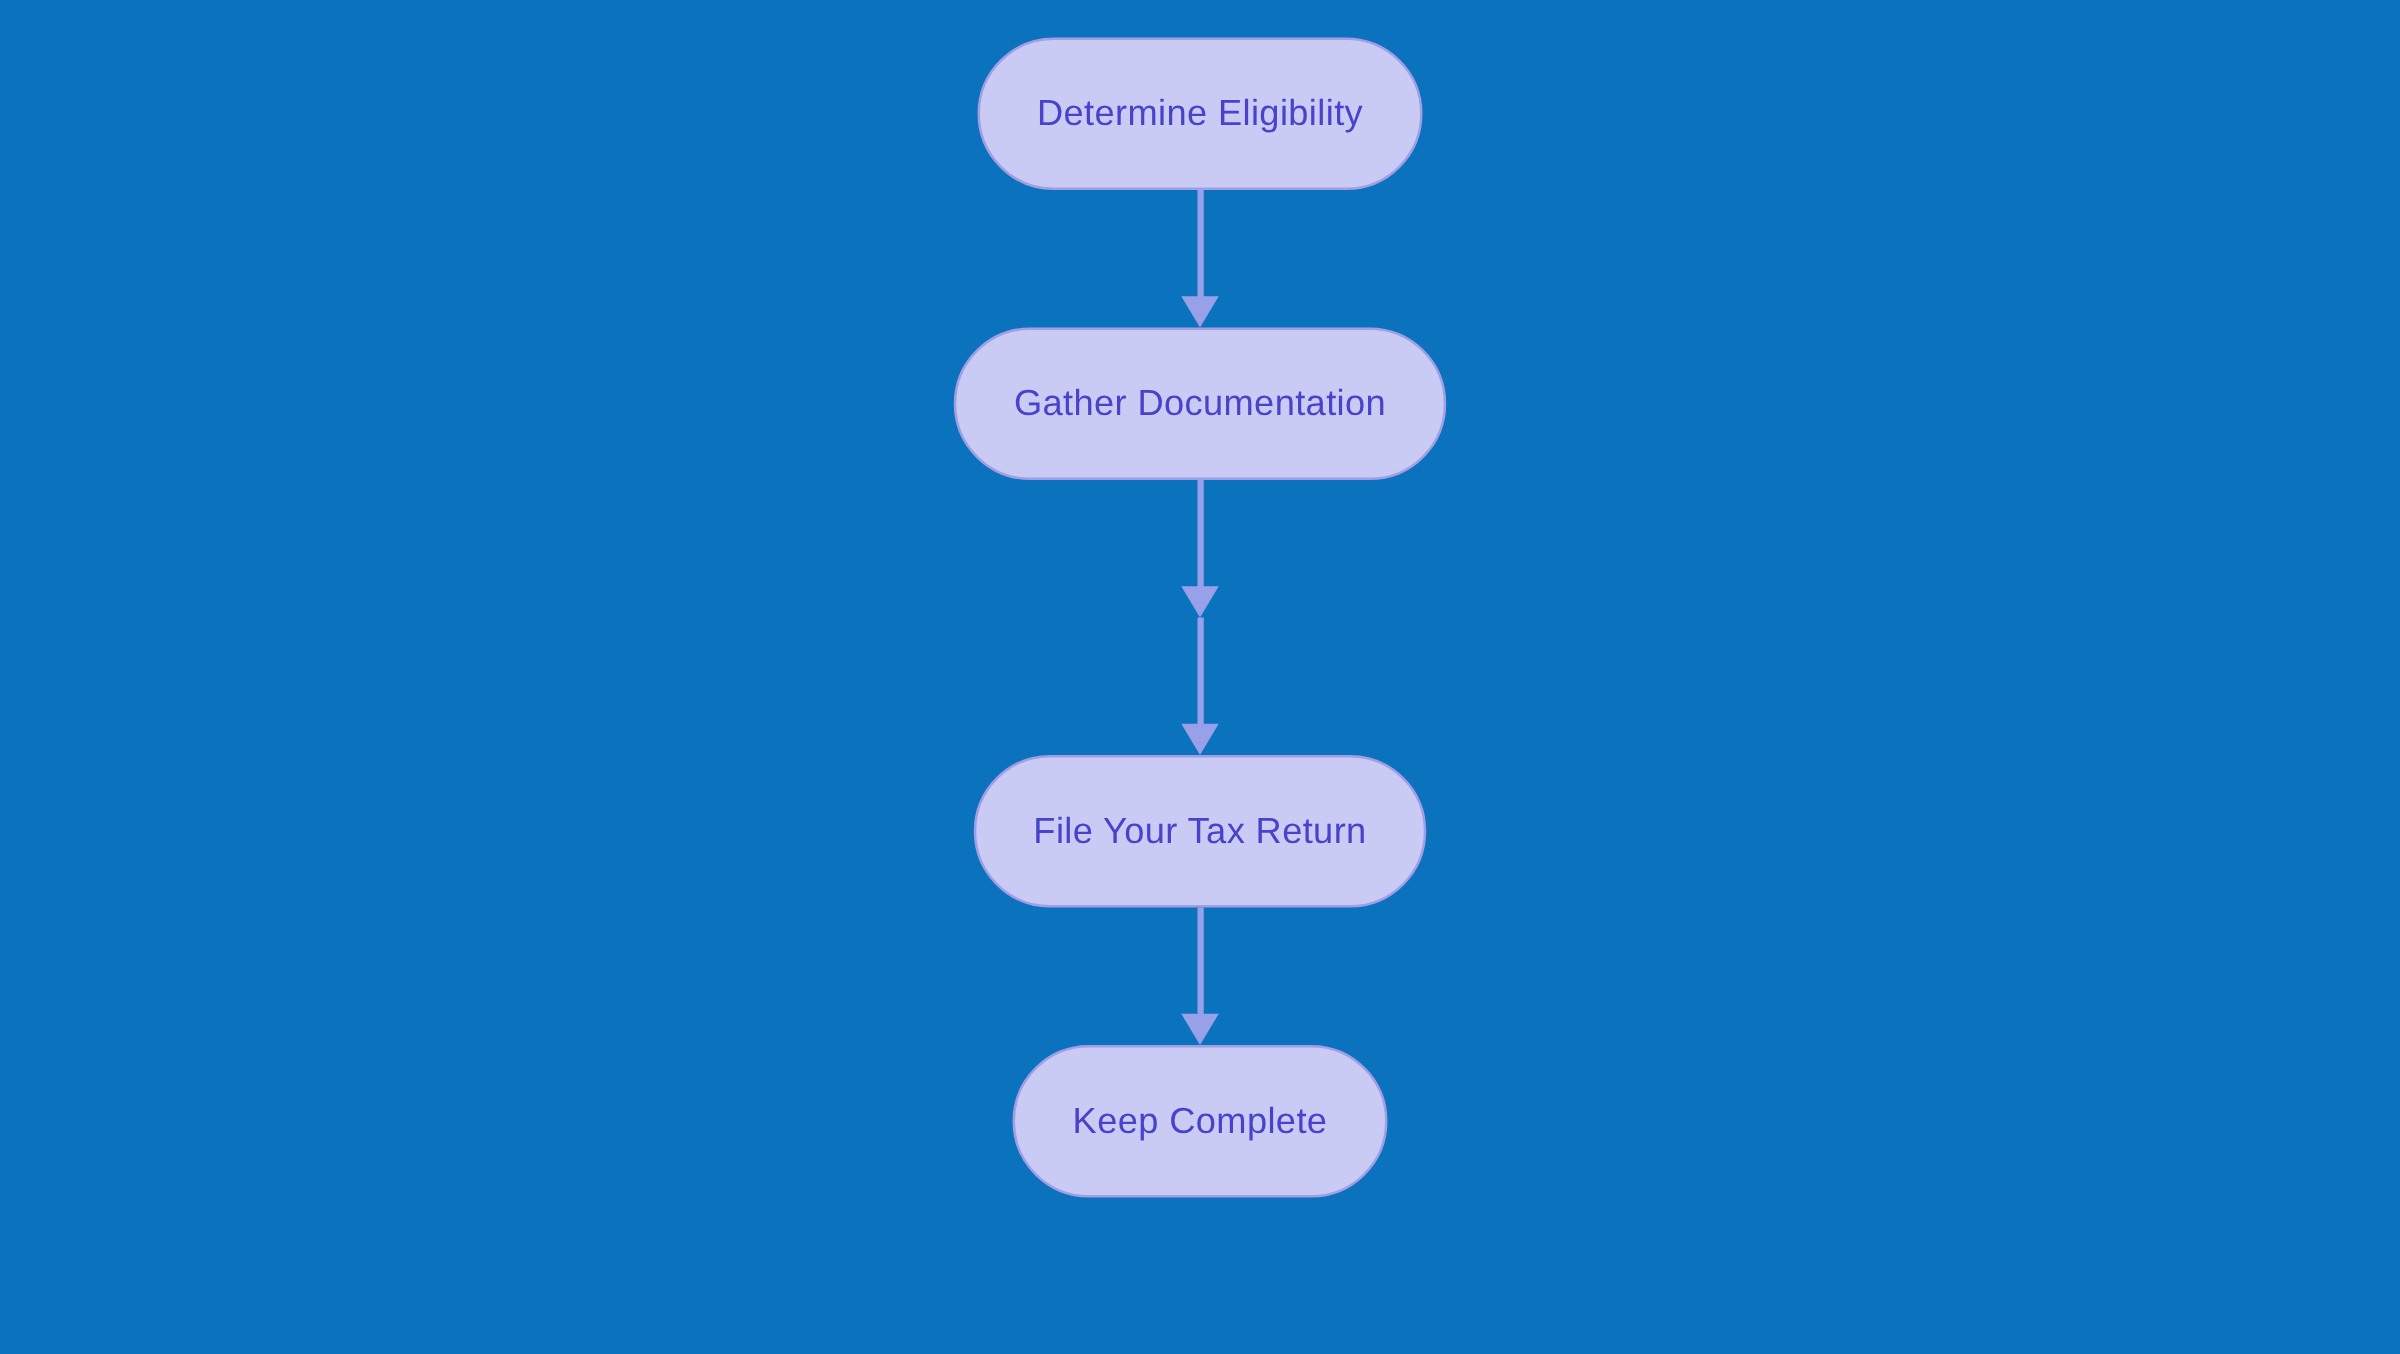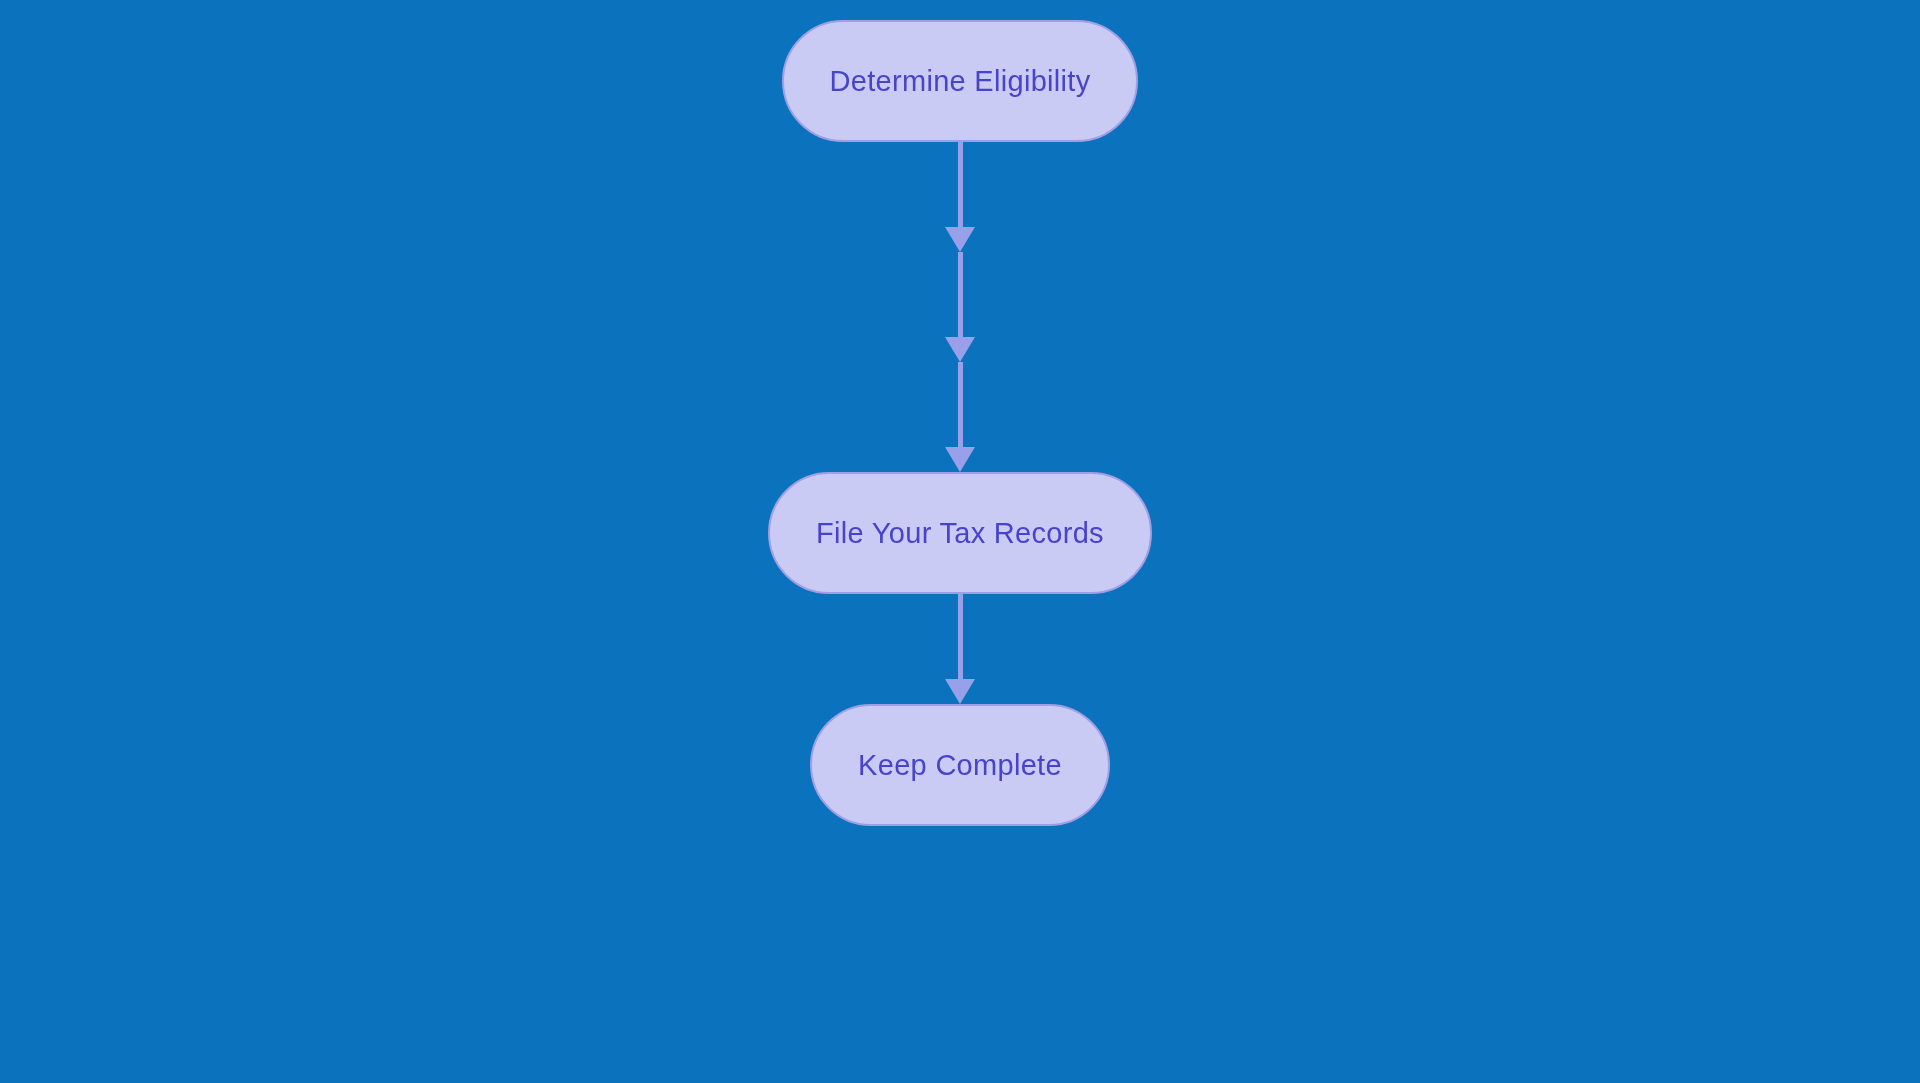--- a/index.html
+++ b/index.html
@@ -20,21 +20,21 @@
     width: 1920px;
     height: 1083px;
     background: var(--bg-color);
     display: flex;
     justify-content: center;
   }
   .flow {
     display: flex;
     flex-direction: column;
     align-items: center;
-    padding-top: 20px;
+    padding-top: 30px;
   }
   .node {
     min-height: 122px;
     padding: 0 46px;
     border-radius: 61px;
     background: var(--node-fill);
     border: 2px solid var(--node-border);
     display: flex;
     align-items: center;
     justify-content: center;
@@ -75,34 +75,37 @@
 
     <div class="node">
       <span class="node-label">Determine Eligibility</span>
     </div>
 
     <div class="arrow">
       <div class="arrow-line"></div>
       <div class="arrow-head"></div>
     </div>
 
+    <div class="node">
+      <span class="node-label">Gather Documentation</span>
+    </div>
 
     <div class="arrow">
       <div class="arrow-line"></div>
       <div class="arrow-head"></div>
     </div>
 
 
     <div class="arrow">
       <div class="arrow-line"></div>
       <div class="arrow-head"></div>
     </div>
 
     <div class="node">
-      <span class="node-label">File Your Tax Records</span>
+      <span class="node-label">File Your Tax Return</span>
     </div>
 
     <div class="arrow">
       <div class="arrow-line"></div>
       <div class="arrow-head"></div>
     </div>
 
     <div class="node">
       <span class="node-label">Keep Complete</span>
     </div>

